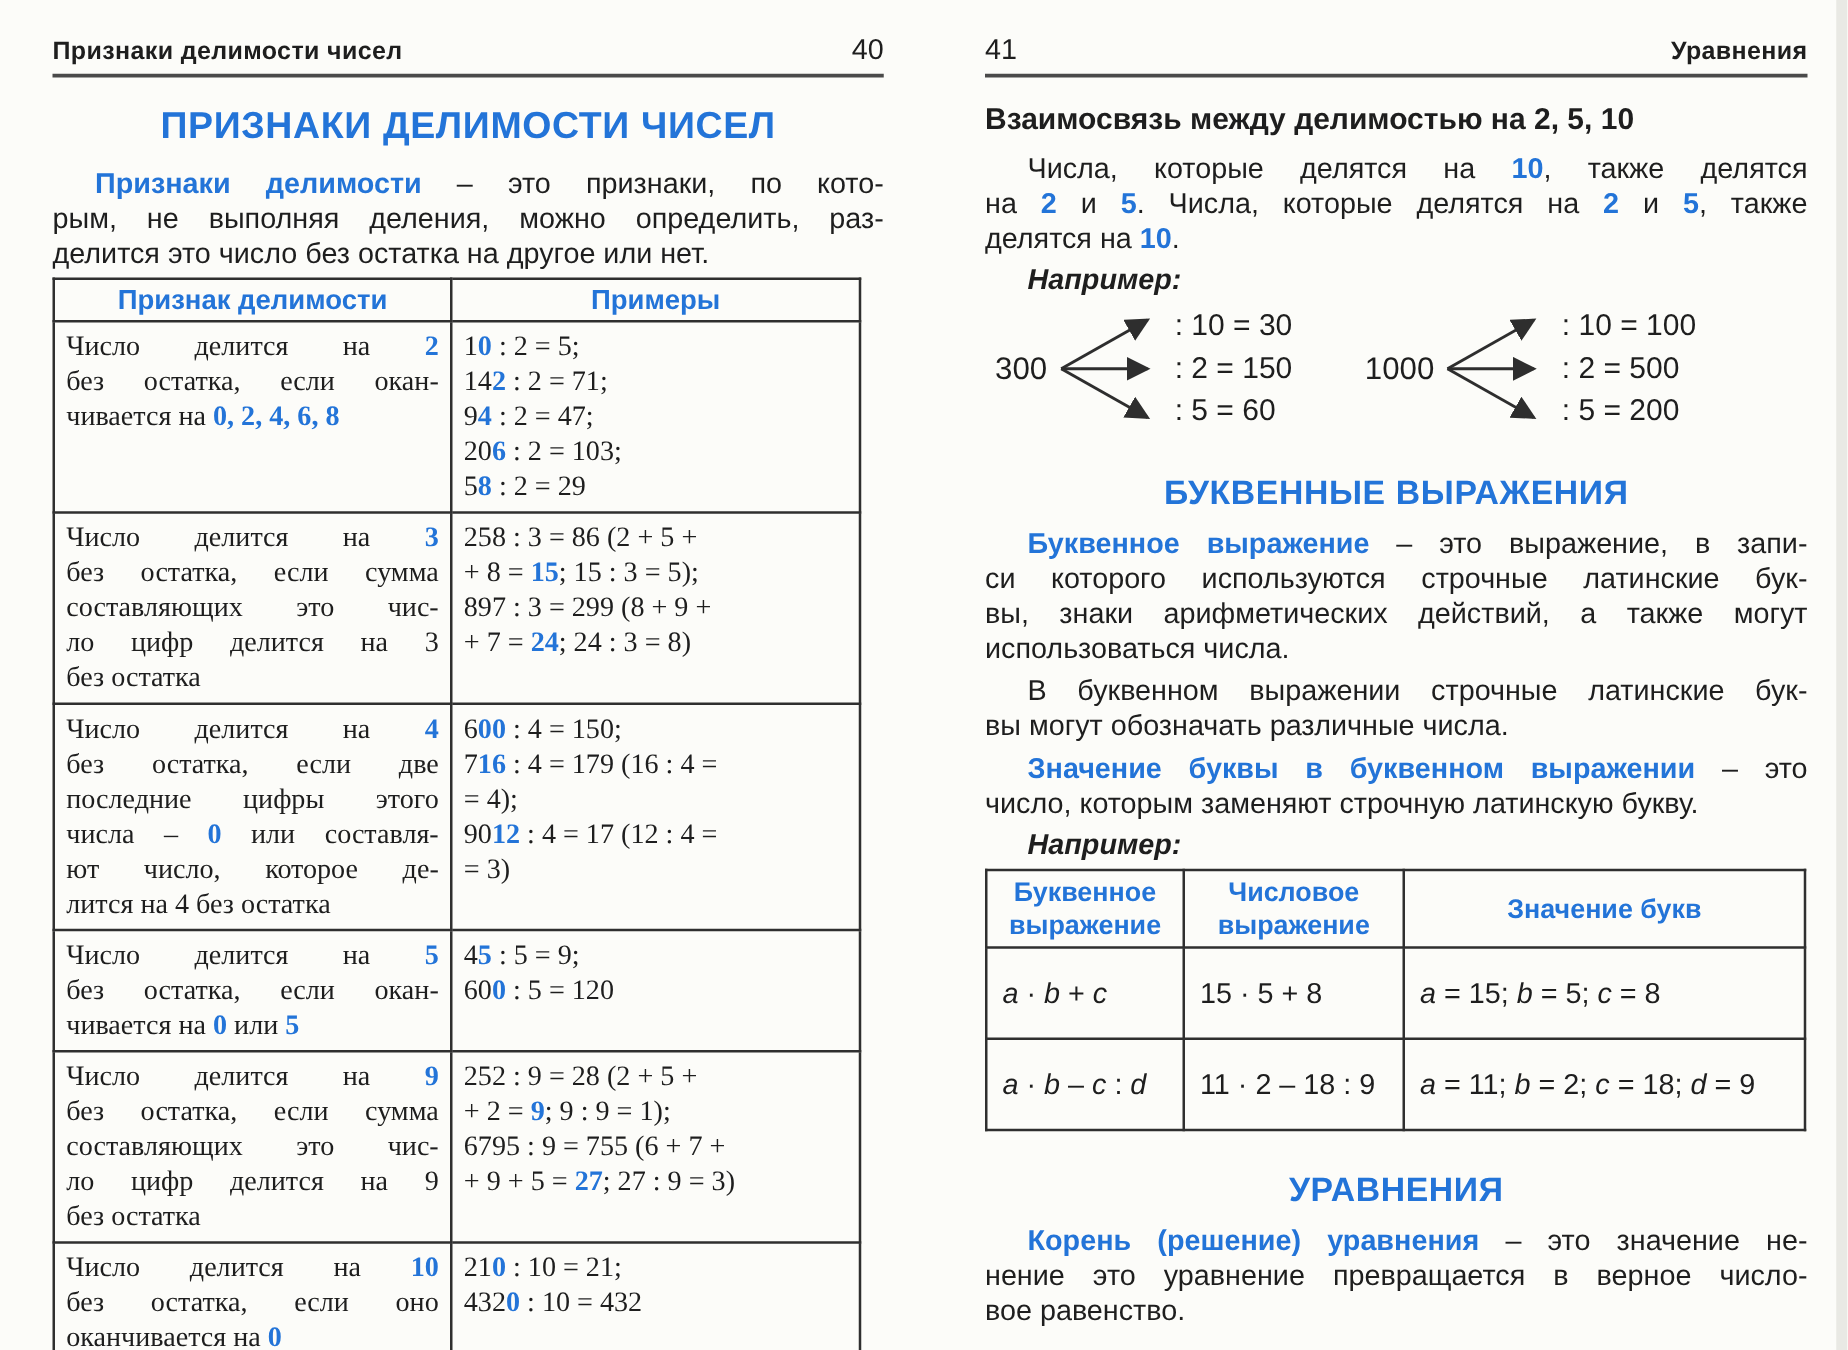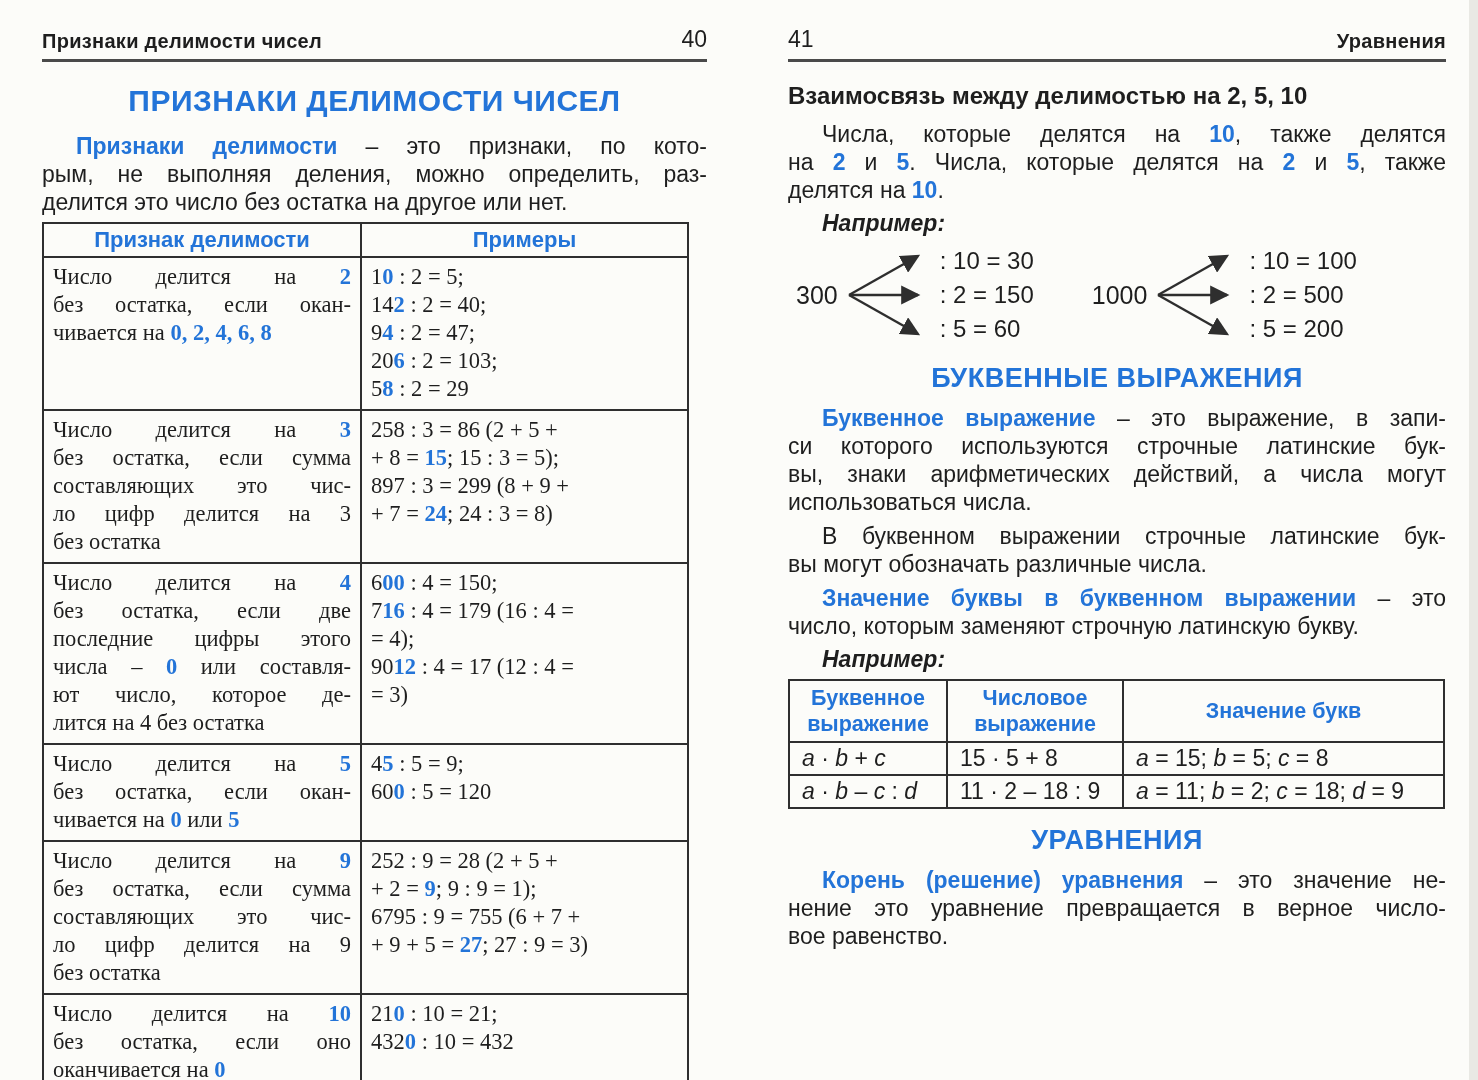--- a/index.html
+++ b/index.html
@@ -19,21 +19,21 @@
   .page-right{left:788px;width:658px;}
 
   .rh{display:flex;justify-content:space-between;align-items:flex-end;
       border-bottom:3px solid #4a4a4a;padding-bottom:6px;}
   .rh .rh-title{font-size:20px;font-weight:700;letter-spacing:0.3px;}
   .rh .rh-num{font-size:23px;font-weight:400;}
 
   .h-main{color:var(--blue);font-weight:700;text-align:center;font-size:30px;
           margin:22px 0 14px 0;letter-spacing:0.5px;}
   .h-blue{color:var(--blue);font-weight:700;text-align:center;font-size:27px;
-          margin:16px 0 10px 0;letter-spacing:0.5px;}
+          margin:32px 0 10px 0;letter-spacing:0.5px;}
   .h-black{font-weight:700;font-size:24px;margin:20px 0 10px 0;}
 
   .para{font-size:23px;line-height:28px;margin:0 0 6px 0;}
   .line{white-space:nowrap;}
   .jst{text-align:justify;text-align-last:justify;white-space:normal;}
   .line.indent{text-indent:34px;}
   .s-b{color:var(--blue);font-weight:700;}
   .s-i{font-style:italic;}
 
   .ex-label{font-weight:700;font-style:italic;font-size:23px;margin:2px 0 6px 0;text-indent:34px;}
@@ -56,21 +56,21 @@
   .fan-targets div{font-size:24px;line-height:34px;white-space:nowrap;}
 
   
   #rtable{width:655px;margin:4px 0 4px 0;table-layout:fixed;}
   #rtable th,#rtable td{border:2.4px solid var(--border);}
   #rtable col.rc1{width:158px;}
   #rtable col.rc2{width:176px;}
   #rtable col.rc3{width:321px;}
   #rtable th{color:var(--blue);font-weight:700;font-size:21.5px;line-height:26px;
              text-align:center;padding:4px 2px;vertical-align:middle;}
-  #rtable td{font-size:23px;padding:0 12px;height:31px;vertical-align:middle;text-align:left;}
+  #rtable td{font-size:23px;padding:20px 12px;height:31px;vertical-align:middle;text-align:left;}
 </style>
 </head>
 <body>
 
 <div class="scan-edge"></div>
 
 <div class="page page-left">
   <div class="rh">
     <span class="rh-title">Признаки делимости чисел</span>
     <span class="rh-num">40</span>
@@ -95,21 +95,21 @@
       </thead>
     <tbody>
         <tr>
           <td>
             <div class="line jst"><span>Число делится на </span><span class="s-b">2</span></div>
             <div class="line jst"><span>без остатка, если окан-</span></div>
             <div class="line"><span>чивается на </span><span class="s-b">0, 2, 4, 6, 8</span></div>
           </td>
           <td class="ex-cell">
             <div class="line"><span>1</span><span class="s-b">0</span><span> : 2 = 5;</span></div>
-            <div class="line"><span>14</span><span class="s-b">2</span><span> : 2 = 40;</span></div>
+            <div class="line"><span>14</span><span class="s-b">2</span><span> : 2 = 71;</span></div>
             <div class="line"><span>9</span><span class="s-b">4</span><span> : 2 = 47;</span></div>
             <div class="line"><span>20</span><span class="s-b">6</span><span> : 2 = 103;</span></div>
             <div class="line"><span>5</span><span class="s-b">8</span><span> : 2 = 29</span></div>
           </td>
         </tr>
         <tr>
           <td>
             <div class="line jst"><span>Число делится на </span><span class="s-b">3</span></div>
             <div class="line jst"><span>без остатка, если сумма</span></div>
             <div class="line jst"><span>составляющих это чис-</span></div>
@@ -231,21 +231,21 @@
           <div>: 2 = 500</div>
           <div>: 5 = 200</div>
         </div>
       </div>
     </div>
 
   <div class="h-blue">БУКВЕННЫЕ ВЫРАЖЕНИЯ</div>
   <div class="para">
       <div class="line indent jst"><span class="s-b">Буквенное выражение</span><span> – это выражение, в запи-</span></div>
       <div class="line jst"><span>си которого используются строчные латинские бук-</span></div>
-      <div class="line jst"><span>вы, знаки арифметических действий, а числа могут</span></div>
+      <div class="line jst"><span>вы, знаки арифметических действий, а также могут</span></div>
       <div class="line"><span>использоваться числа.</span></div>
     </div>
   <div class="para">
       <div class="line indent jst"><span>В буквенном выражении строчные латинские бук-</span></div>
       <div class="line"><span>вы могут обозначать различные числа.</span></div>
     </div>
   <div class="para">
       <div class="line indent jst"><span class="s-b">Значение буквы в буквенном выражении</span><span> – это</span></div>
       <div class="line"><span>число, которым заменяют строчную латинскую букву.</span></div>
     </div>

